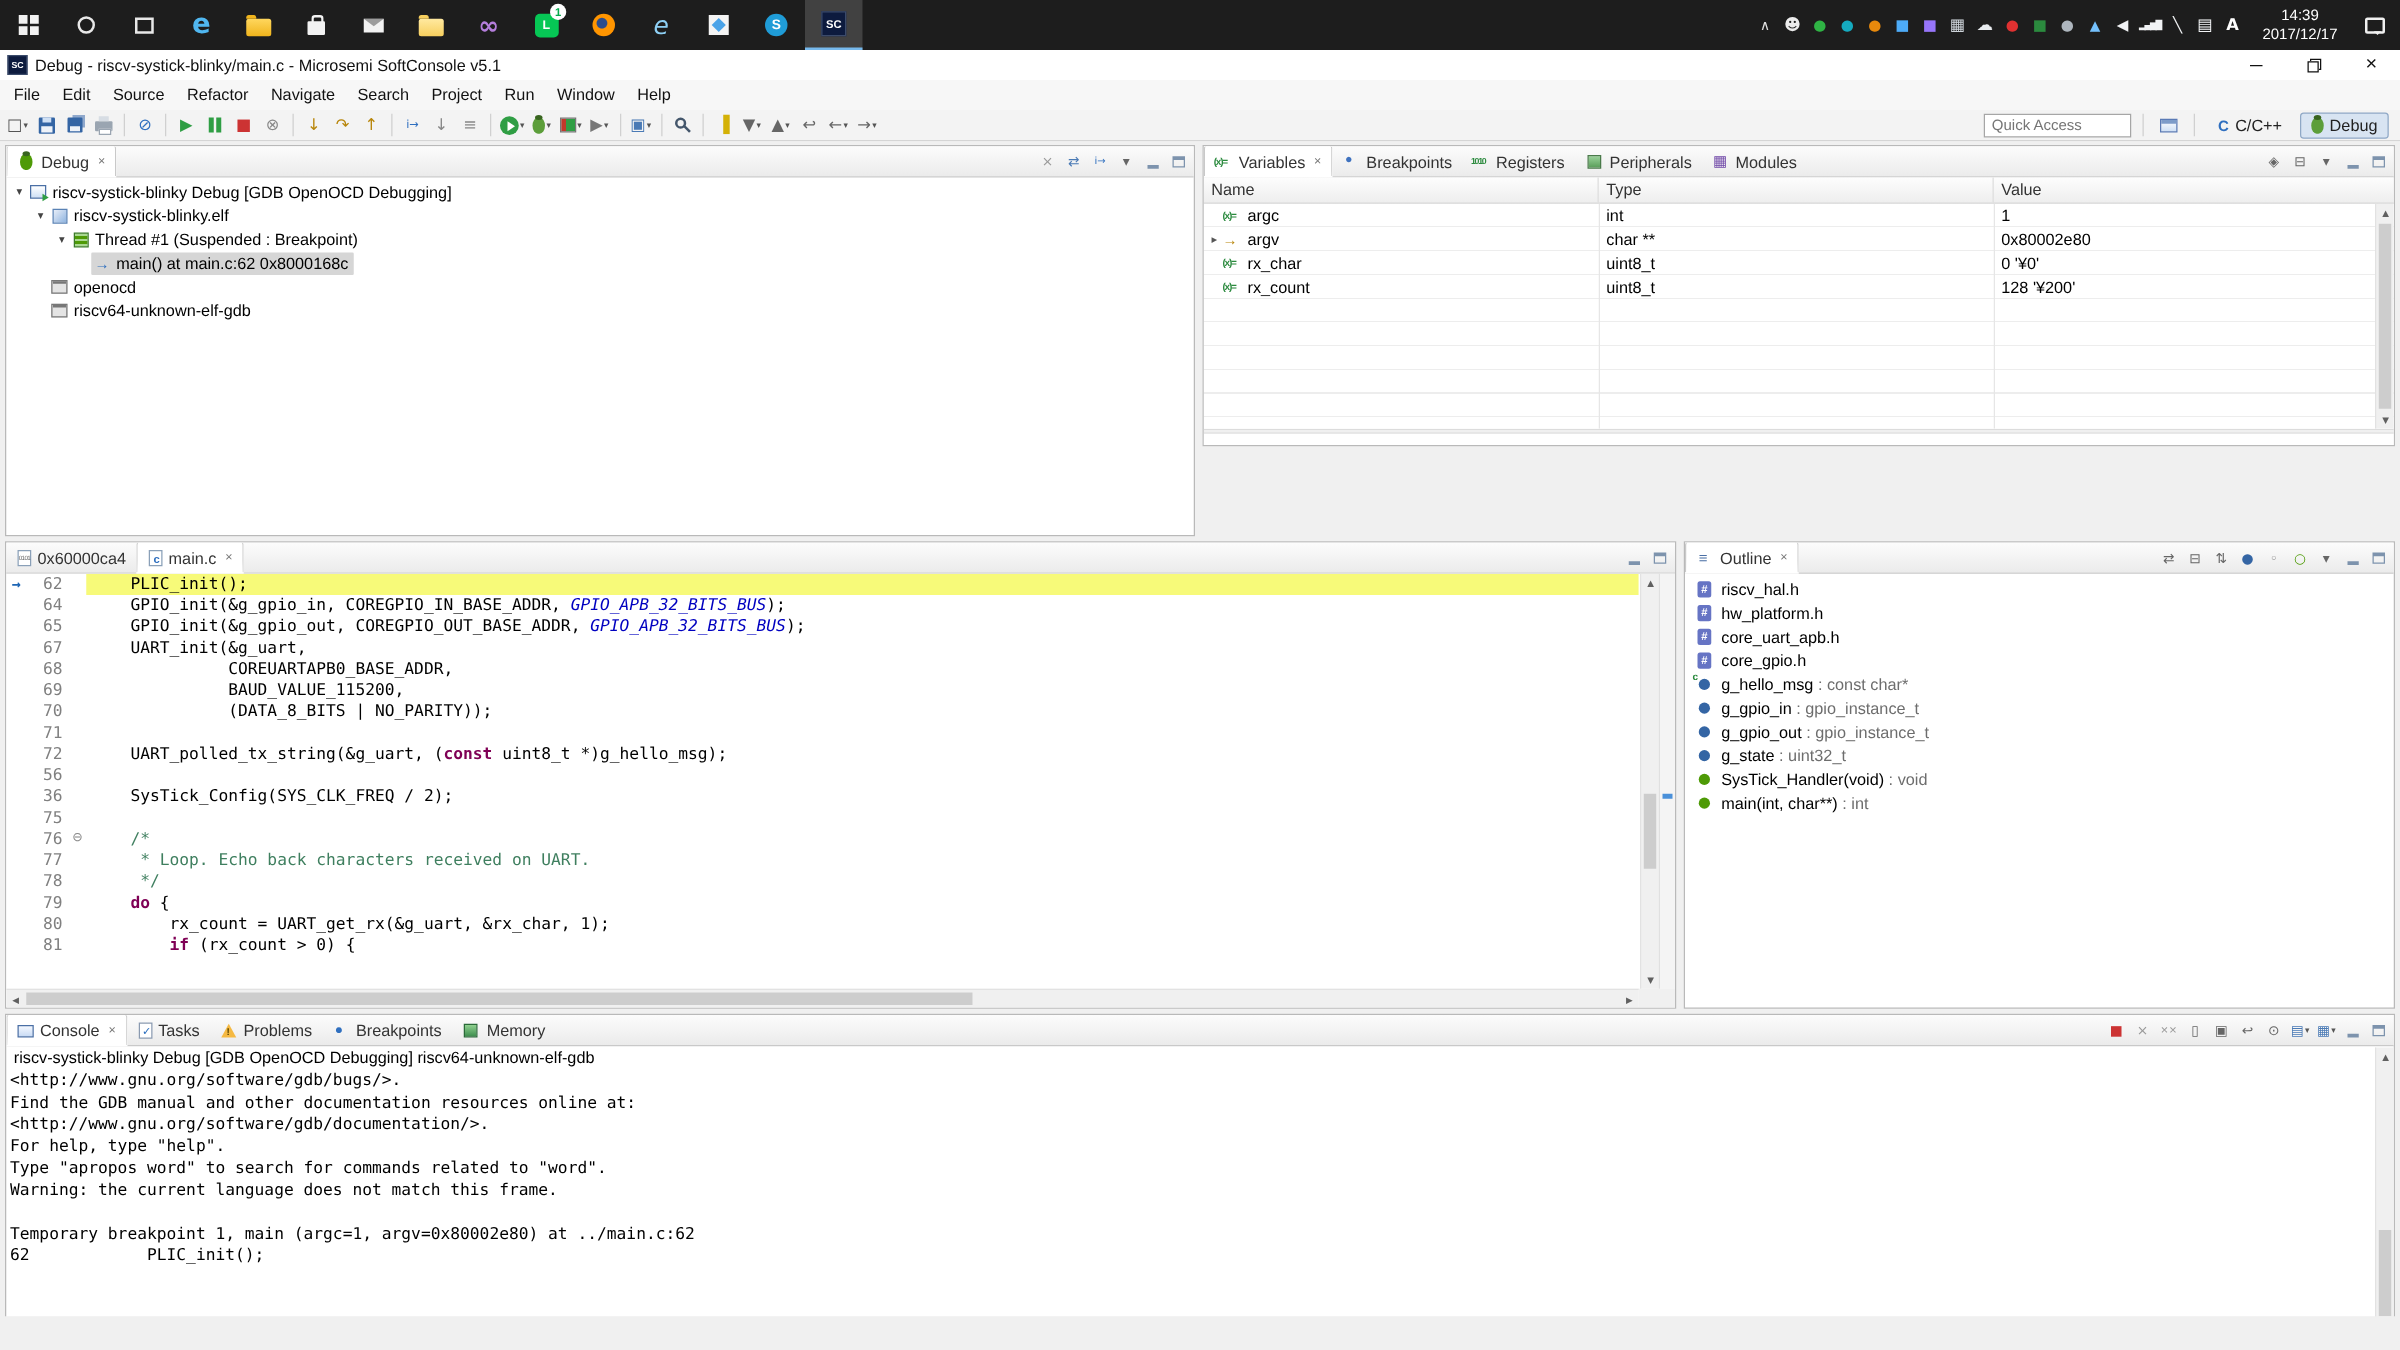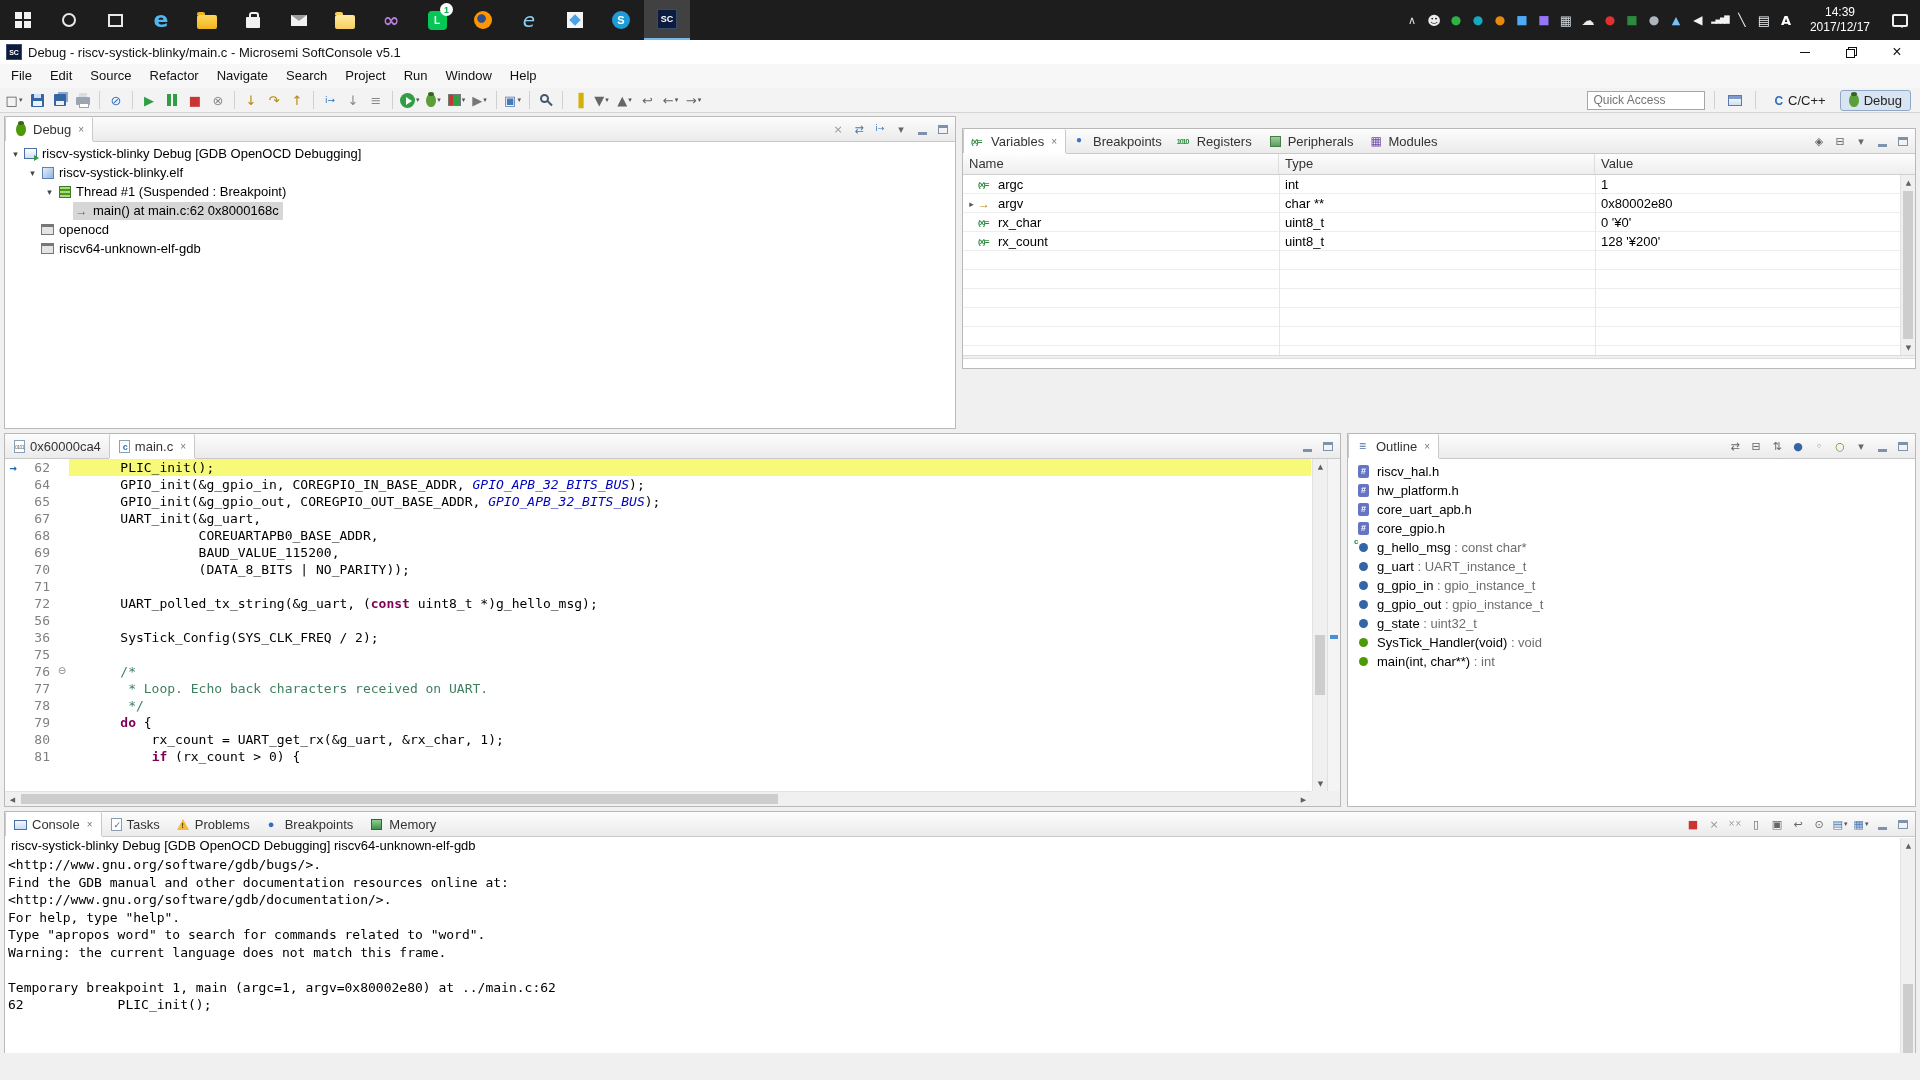--- a/index.html
+++ b/index.html
@@ -82,21 +82,21 @@
   .cic-magnifier { width: 9px; height: 9px; border: 2px solid #44566b; border-radius: 50%; margin: 0 3px 3px 0; }
   .cic-magnifier::after { content: ""; position: absolute; width: 7px; height: 2px; background: #44566b; transform: rotate(45deg); right: -6px; bottom: -3px; }
   .cic-persp { width: 14px; height: 11px; border: 1px solid #5a7ab5; background: linear-gradient(#fff, #cfe0f5); }
   .cic-persp::before { content: ""; position: absolute; top: 0; left: 0; right: 0; height: 3px; background: #7d9cc9; }
   .cic-cpp::before { content: "C"; color: #2f6fbf; font-weight: bold; font-size: 12px; line-height: 1; }
 
   
   #workbench { position: absolute; top: 73px; left: 0; right: 0; bottom: 0; background: #f0f0f0; }
   .panel { position: absolute; background: #fff; border: 1px solid #b9b9b9; overflow: hidden; }
   #p-debug   { left: 4px;    top: 3px;   width: 952px;  height: 313px; }
-  #p-vars    { left: 962px;  top: 15px;   right: 4px;    height: 241px; }
+  #p-vars    { left: 962px;  top: 3px;   right: 4px;    height: 241px; }
   #p-editor  { left: 4px;    top: 320px; width: 1337px; height: 374px; }
   #p-outline { left: 1347px; top: 320px; right: 4px;    height: 374px; }
   #p-console { left: 4px;    top: 698px; right: 4px;    height: 274px; }
   #statusbar { position: absolute; left: 0; right: 0; bottom: 0; height: 27px; background: #f0f0f0; }
 
   .vhead { height: 25px; display: flex; align-items: stretch; background: linear-gradient(#fcfcfc, #ebebeb); border-bottom: 1px solid #c9c9c9; }
   .vtabs { display: flex; align-items: stretch; }
   .vtab { display: flex; align-items: center; gap: 5px; padding: 0 8px; color: #333; position: relative; white-space: nowrap; }
   .vtab.active { background: #fff; border-left: 1px solid #c9c9c9; border-right: 1px solid #c9c9c9; box-shadow: 0 1px 0 #fff; border-radius: 2px 2px 0 0; }
   .vtab-label { font-size: 13px; }
@@ -175,21 +175,21 @@
   .sb-corner { position: absolute; background: #f0f0f0; }
 
   
   #editor-body { position: absolute; top: 25px; left: 0; right: 0; bottom: 0; background: #fff; }
   #ed-lines { position: absolute; top: 0; left: 0; right: 29px; bottom: 15px; overflow: hidden; font-family: "DejaVu Sans Mono", "Liberation Mono", monospace; font-size: 13px; line-height: 17px; }
   .cl { display: flex; height: 17px; white-space: pre; }
   .cl-margin { width: 16px; flex: none; text-align: center; }
   .ip-arrow { color: #1e66b5; font-weight: bold; font-size: 12px; }
   .cl-num { width: 34px; flex: none; text-align: right; color: #808080; padding-right: 5px; }
   .cl-fold { width: 14px; flex: none; color: #888; font-size: 10px; text-align: center; line-height: 16px; font-family: "DejaVu Sans", sans-serif; }
-  .cl-text { flex: 1; padding-left: 20px; }
+  .cl-text { flex: 1; padding-left: 4px; }
   .cl.hl .cl-text { background: #f7fa79; }
   .s-kw { color: #7f0055; font-weight: bold; }
   .s-cm { color: #3f7f5f; }
   .s-macro { color: #0000c0; font-style: italic; }
   #ed-vscroll { top: 0; right: 13px; bottom: 15px; }
   #ed-ruler { position: absolute; top: 0; right: 0; width: 13px; bottom: 15px; background: #f4f4f4; border-left: 1px solid #e0e0e0; }
   .ruler-mark { position: absolute; left: 2px; width: 8px; height: 4px; background: #4a90d9; }
   #ed-hscroll { left: 0; right: 29px; bottom: 0; }
   #ed-corner { right: 0; bottom: 0; width: 29px; height: 15px; }
 
@@ -747,25 +747,20 @@
             <span class="oi oi-inc"></span>
             <span class="oname">core_gpio.h</span>
           </div>
           <div class="orow">
             <span class="oi oi-var oi-const"></span>
             <span class="oname">g_hello_msg</span>
             <span class="otype"> : const char*</span>
           </div>
           <div class="orow">
             <span class="oi oi-var"></span>
-            <span class="oname">g_uart</span>
-            <span class="otype"> : UART_instance_t</span>
-          </div>
-          <div class="orow">
-            <span class="oi oi-var"></span>
             <span class="oname">g_gpio_in</span>
             <span class="otype"> : gpio_instance_t</span>
           </div>
           <div class="orow">
             <span class="oi oi-var"></span>
             <span class="oname">g_gpio_out</span>
             <span class="otype"> : gpio_instance_t</span>
           </div>
           <div class="orow">
             <span class="oi oi-var"></span>

